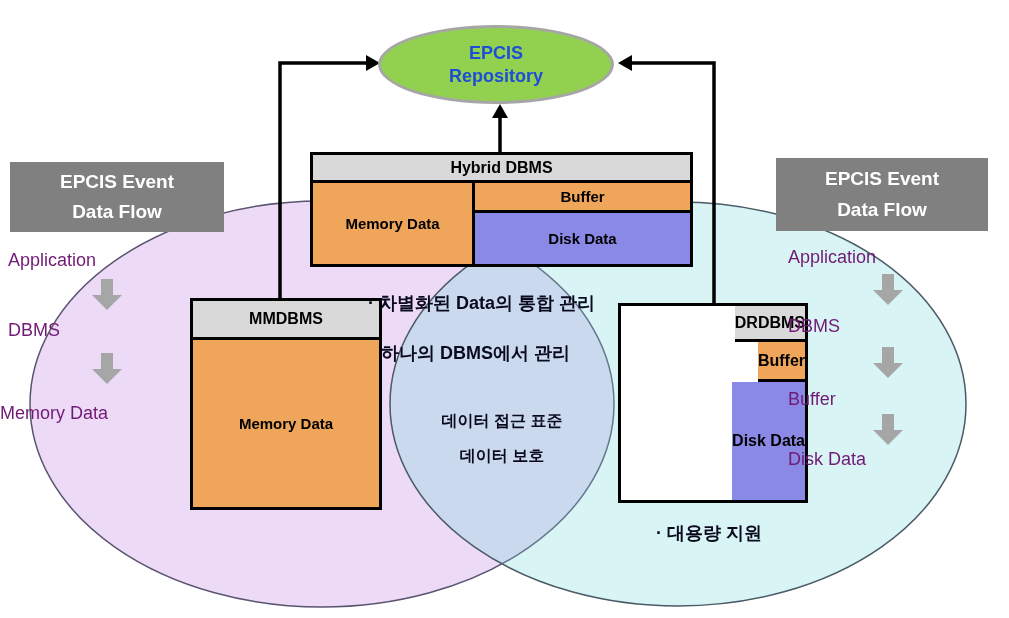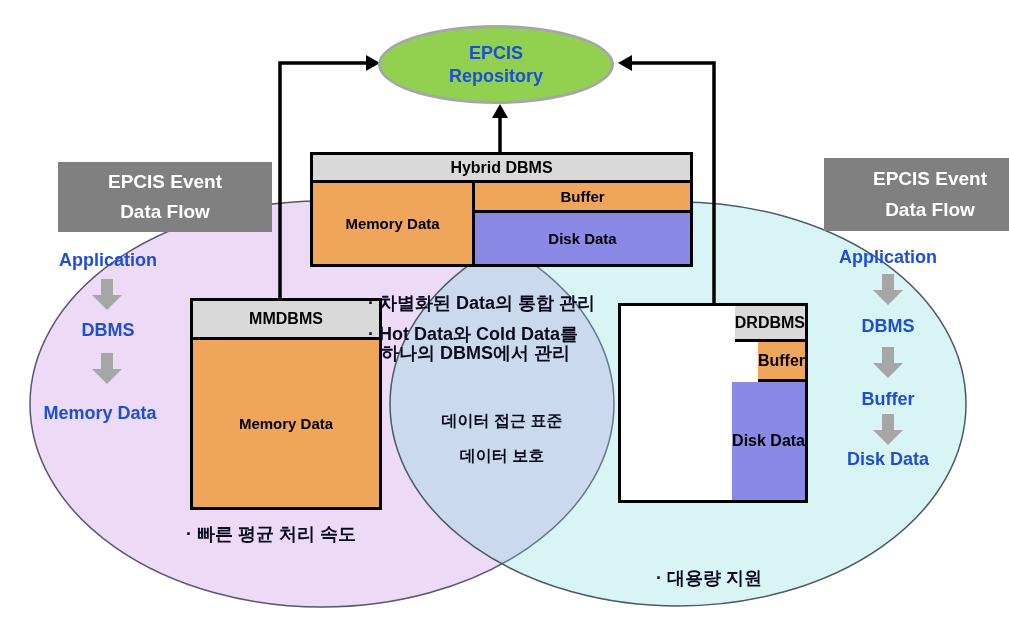--- a/index.html
+++ b/index.html
@@ -53,28 +53,28 @@
 
   .drdbms { left: 618px; top: 303px; width: 190px; height: 200px; align-items: flex-end; }
   .drdbms .box-header { height: 33px; }
   .dr-buffer { height: 37px; border-bottom: 3px solid #000; flex: 0 0 auto; font-size: 16px; }
   .dr-disk { flex: 1; font-size: 16px; }
 
   
   .flow-header {
     position: absolute; background: #808080; color: #ffffff;
     display: flex; flex-direction: column; justify-content: space-evenly; align-items: center;
-    font-weight: bold; font-size: 19px; margin-left: 48px;
+    font-weight: bold; font-size: 19px;
   }
   .flow-header.left-pos  { left: 10px;  top: 162px; width: 214px; height: 70px; }
   .flow-header.right-pos { left: 776px; top: 158px; width: 212px; height: 73px; }
 
   .flow-label {
-    position: absolute; width: 200px; text-align: center;
-    font-weight: bold; font-size: 18px; color: #1d4ed8; white-space: nowrap;
+    position: absolute; width: 200px; text-align: left;
+    font-weight: normal; font-size: 18px; color: #701a75; white-space: nowrap;
   }
 
   
   .block-arrow {
     position: absolute; width: 30px;
     display: flex; flex-direction: column; align-items: center;
   }
   .ba-stem { width: 12px; height: 16px; background: #A6A6A6; }
   .ba-head {
     width: 0; height: 0;
@@ -166,22 +166,20 @@
       <div class="ba-head"></div>
   </div>
   <div class="flow-label" style="left:788px; top:389px;">Buffer</div>
   <div class="block-arrow" style="left:873px; top:414px;">
     <div class="ba-stem"></div>
       <div class="ba-head"></div>
   </div>
   <div class="flow-label" style="left:788px; top:449px;">Disk Data</div>
 
   <div class="note" style="left:368px; top:291px;">· 차별화된 Data의 통합 관리</div>
-  <div class="note" style="left:368px; top:322px;">· Hot Data와 Cold Data를</div>
   <div class="note" style="left:381px; top:341px;">하나의 DBMS에서 관리</div>
 
   <div class="note note-center" style="left:402px; top:446px;">데이터 보호</div>
   <div class="note note-center" style="left:402px; top:411px;">데이터 접근 표준</div>
 
-  <div class="note" style="left:186px; top:522px;">· 빠른 평균 처리 속도</div>
-  <div class="note" style="left:656px; top:521px;margin-top:45px;">· 대용량 지원</div>
+  <div class="note" style="left:656px; top:521px;">· 대용량 지원</div>
 
 </div>
 
 </body></html>

